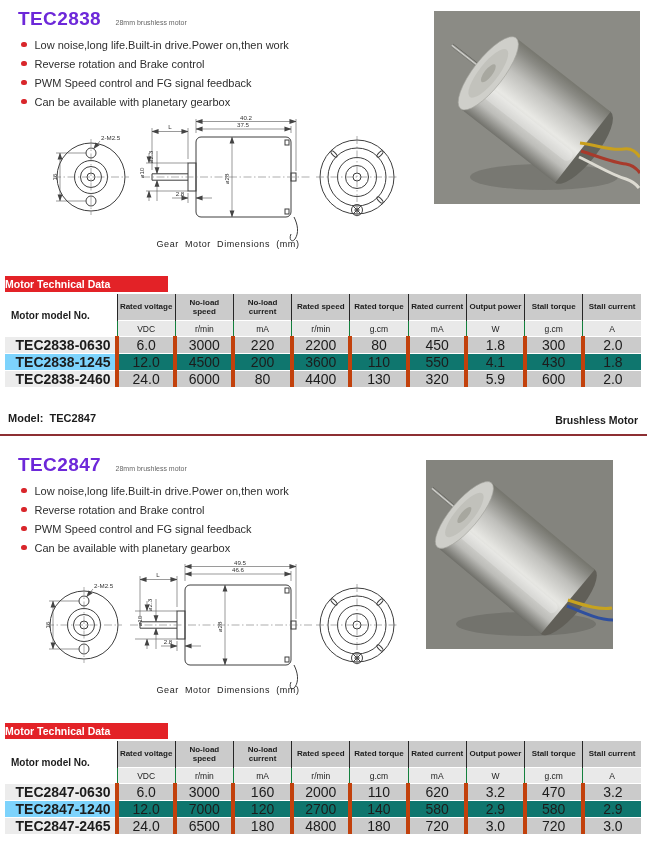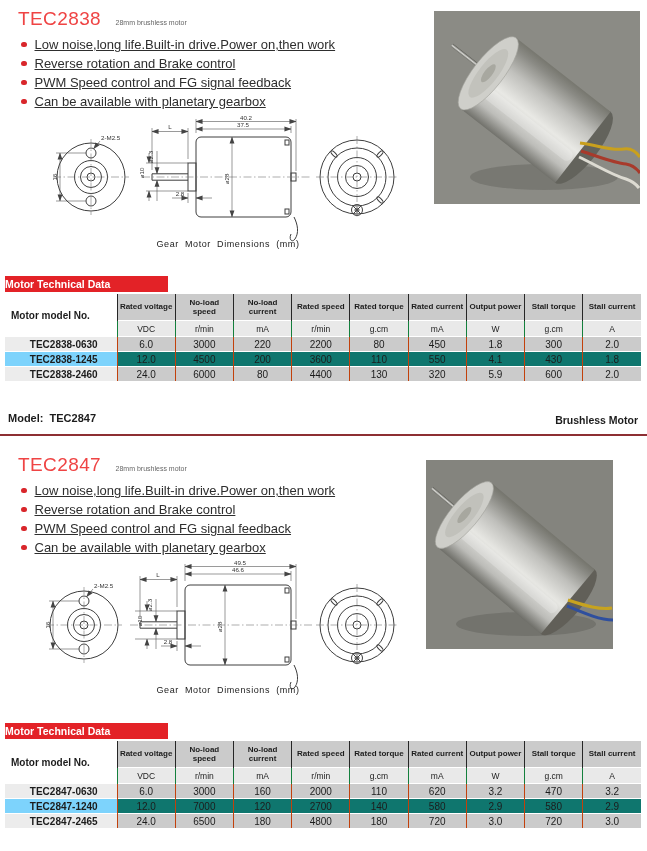--- a/index.html
+++ b/index.html
@@ -2,46 +2,46 @@
 <html><head>
 <meta charset="utf-8">
 <style>
   html,body{margin:0;padding:0;background:#fff;}
   body{width:647px;height:851px;font-family:"Liberation Sans",sans-serif;color:#1c1c1c;}
   .page{position:relative;width:647px;height:851px;overflow:hidden;background:#fff;}
   .abs{position:absolute;}
 
   
   .phead{left:18px;white-space:nowrap;}
-  .h1t{font-size:19px;font-weight:normal;letter-spacing:.4px;color:#ef4444;}
+  .h1t{font-size:19px;font-weight:bold;letter-spacing:.4px;color:#6d28d9;}
   .sub{font-size:7px;color:#666;margin-left:10px;}
 
   
   ul.features{left:21px;margin:0;padding:0;list-style:none;}
   ul.features li{height:19px;display:flex;align-items:center;}
   .dot{width:5.5px;height:5.5px;border-radius:50%;background:#d9262b;margin-right:8px;flex:0 0 auto;}
-  .ftxt{font-size:13px;color:#2e2e2e;text-decoration:underline;}
+  .ftxt{font-size:11px;color:#2e2e2e;}
 
   
   svg.photo{position:absolute;}
   svg.draw{position:absolute;left:0;}
   svg.draw text{font-family:"Liberation Sans",sans-serif;font-size:6.2px;fill:#333;stroke:none;}
   .caption{left:16px;width:424px;text-align:center;font-size:9px;letter-spacing:.6px;word-spacing:3px;color:#222;}
 
   
   .banner{left:5px;width:163px;height:16px;background:#e32227;color:#fff;font-weight:bold;font-size:10.5px;line-height:16px;}
 
   
   table.spec{position:absolute;left:5px;width:636px;border-collapse:collapse;table-layout:fixed;}
   table.spec th,table.spec td{padding:0;}
   table.spec th.h{background:#cbcbcb;font-size:8px;font-weight:bold;height:24px;line-height:1.15;border-left:1px solid #262626;padding:1px 2px;vertical-align:middle;text-align:center;}
   table.spec th.mhead{background:#fff;font-size:10px;font-weight:bold;text-align:left;padding-left:6px;vertical-align:middle;}
   table.spec td.u{background:#e9e9e9;font-size:8.5px;height:15px;text-align:center;border-left:1px solid #15803d;border-top:1.5px solid #fff;}
-  table.spec tr.data td{height:14px;border-top:1.5px solid #fff;font-size:10px;text-align:center;}
-  table.spec td.val{border-left:1px solid #c2410c;}
+  table.spec tr.data td{height:14px;border-top:1.5px solid #fff;font-size:14px;text-align:center;}
+  table.spec td.val{border-left:4px solid #c2410c;}
   table.spec tr.g td.val{background:#cbcbcb;}
   table.spec tr.w td.val{background:#0f766e;}
   table.spec td.mcell{font-weight:bold;text-align:left;padding-left:6px;font-size:9.5px;}
   table.spec tr.g td.mcell{background:#ececec;}
   table.spec tr.w td.mcell{background:#7dd3fc;}
 
   
   .div-left{left:8px;top:412px;font-weight:bold;font-size:11px;white-space:pre;}
   .div-right{right:9px;top:414px;font-weight:bold;font-size:10.5px;}
   .rule{left:0;top:434px;width:647px;height:2px;background:#8d2f33;}

